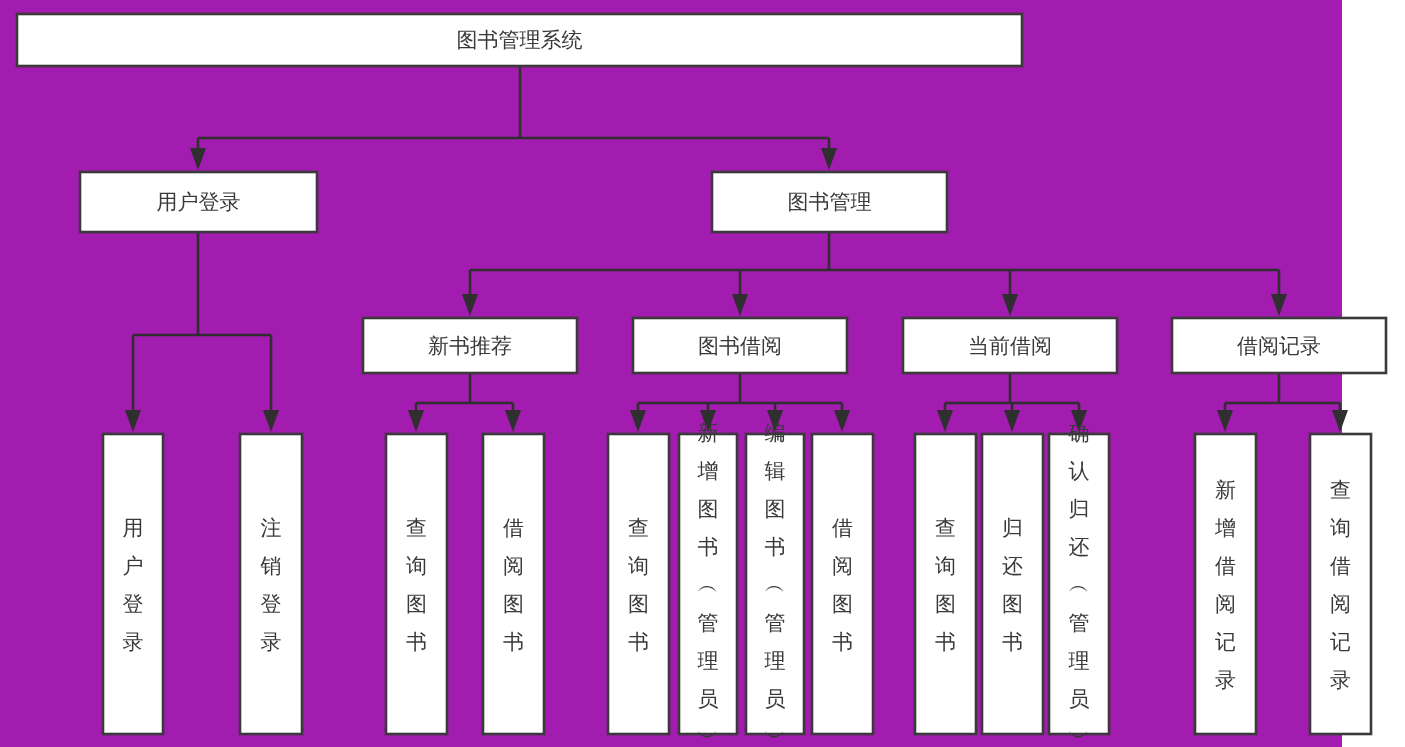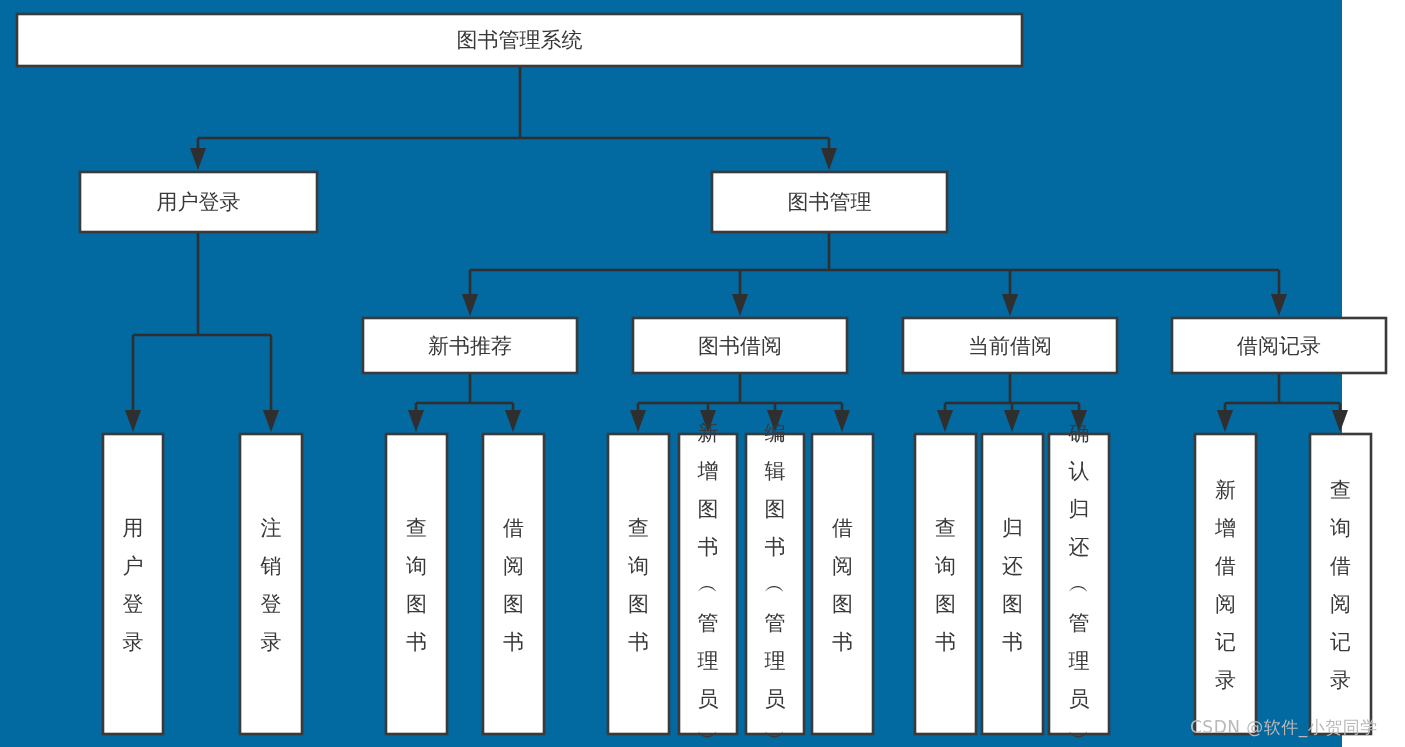--- a/index.html
+++ b/index.html
@@ -11,21 +11,21 @@
   body {
     font-family: "DejaVu Sans", "Liberation Sans", sans-serif;
     width: 1405px;
     height: 747px;
     overflow: hidden;
   }
   #diagram-root {
     position: relative;
     width: 1342px;
     height: 747px;
-    background: #0369a1;
+    background: #a21caf;
   }
   svg.diagram-canvas {
     position: absolute;
     left: 0;
     top: 0;
     width: 1405px;
     height: 747px;
     display: block;
   }
   .node-box {
@@ -205,14 +205,13 @@
         <g>
           <rect x="1195" y="434" width="61" height="300" class="node-box"></rect>
           <text x="1225.5" y="491" class="node-label-v"><tspan x="1225.5" dy="0">新</tspan><tspan x="1225.5" dy="38">增</tspan><tspan x="1225.5" dy="38">借</tspan><tspan x="1225.5" dy="38">阅</tspan><tspan x="1225.5" dy="38">记</tspan><tspan x="1225.5" dy="38">录</tspan></text>
         </g>
         <g>
           <rect x="1310" y="434" width="61" height="300" class="node-box"></rect>
           <text x="1340.5" y="491" class="node-label-v"><tspan x="1340.5" dy="0">查</tspan><tspan x="1340.5" dy="38">询</tspan><tspan x="1340.5" dy="38">借</tspan><tspan x="1340.5" dy="38">阅</tspan><tspan x="1340.5" dy="38">记</tspan><tspan x="1340.5" dy="38">录</tspan></text>
         </g>
       </g>
   </svg>
-  <div class="watermark-text" style="left: 1190px; top: 716px;">CSDN @软件_小贺同学</div>
 </div>
 
 </body></html>

